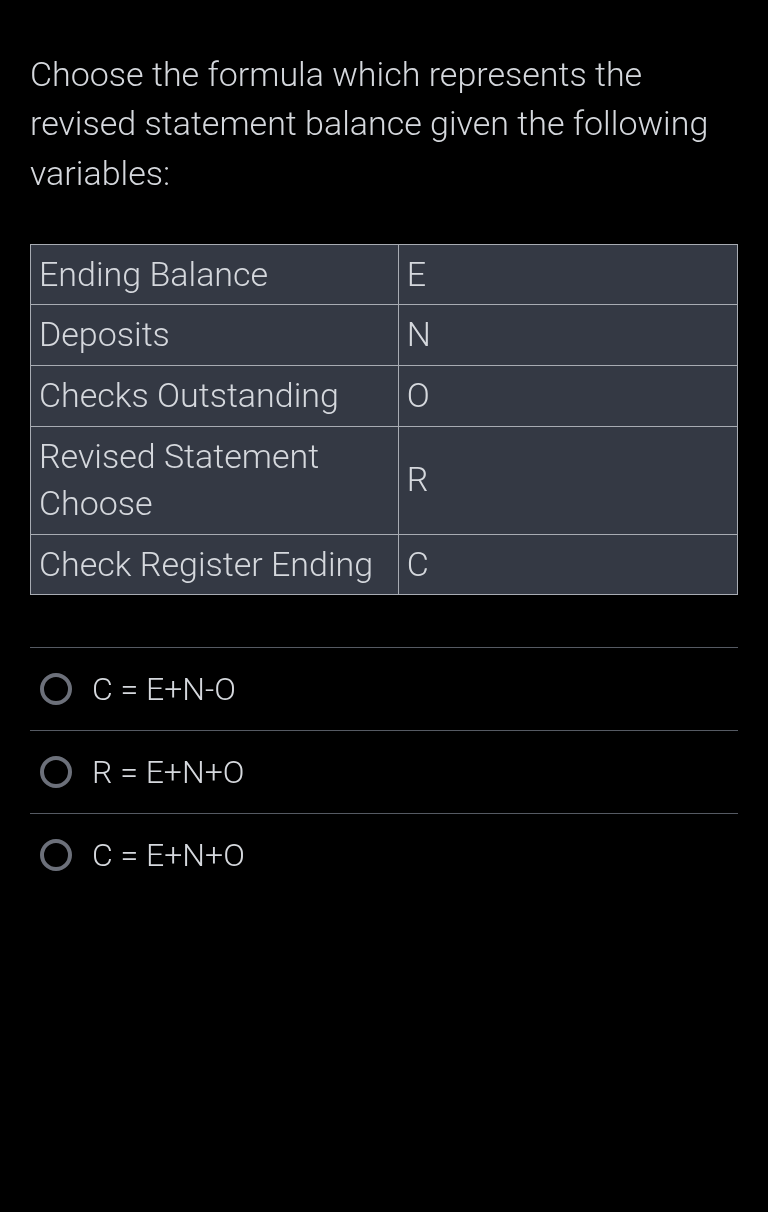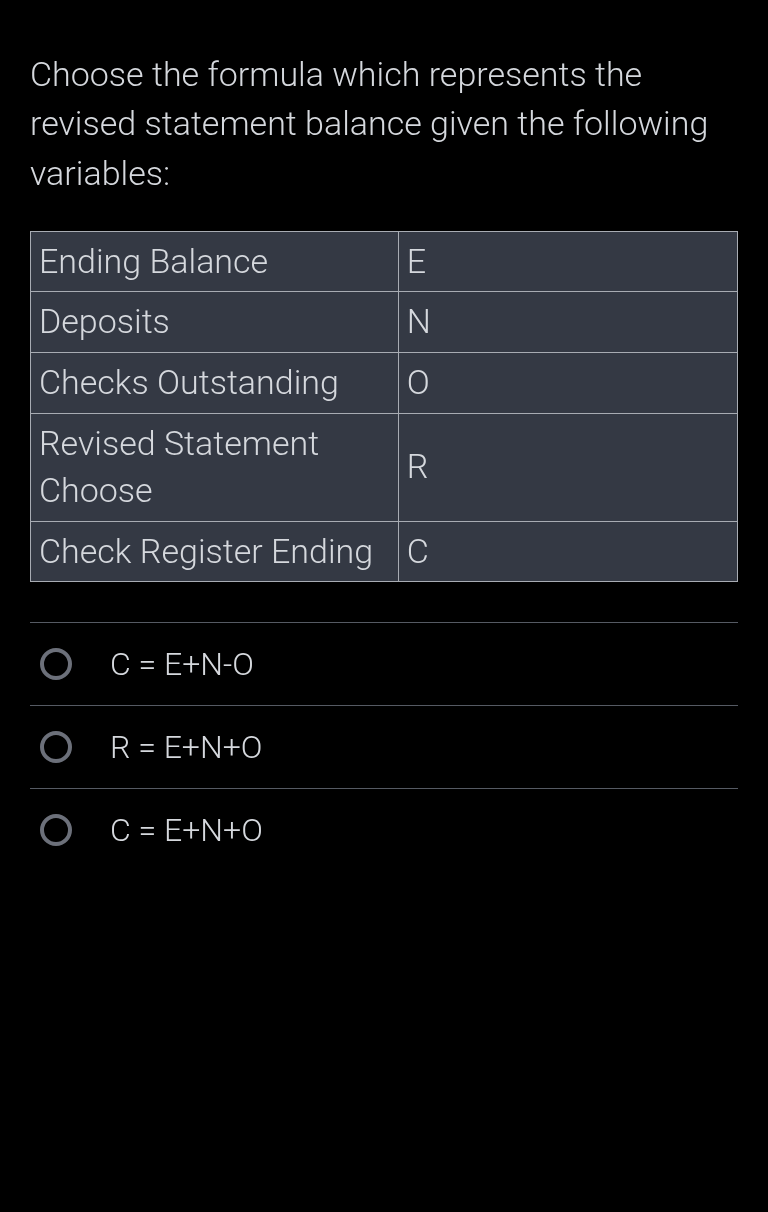--- a/index.html
+++ b/index.html
@@ -8,46 +8,46 @@
     color: #d5d8dd;
     font-family: -apple-system, BlinkMacSystemFont, "Segoe UI", Roboto, sans-serif;
     width: 768px;
     height: 1212px;
     padding: 50px 30px 0 30px;
     font-weight: 300;
   }
   .question {
     font-size: 34px;
     line-height: 1.45;
-    margin-bottom: 33px;
+    margin-bottom: 46px;
     color: #d5d8dd;
   }
   table.vars {
     border-collapse: collapse;
     width: 100%;
-    margin-bottom: 40px;
+    margin-bottom: 52px;
   }
   table.vars td {
     border: 1px solid #a8acb3;
     background: #343944;
     color: #d5d8dd;
     font-size: 34px;
     font-weight: 300;
     padding: 6px 8px;
     vertical-align: middle;
     line-height: 1.4;
   }
   table.vars td:first-child { width: 52%; }
   .options { border-top: 1px solid #555a63; }
   .option {
     display: flex;
     align-items: center;
     border-bottom: 1px solid #555a63;
     padding: 22px 10px;
-    gap: 38px;
+    gap: 20px;
     text-align: center;
   }
   .option:last-child { border-bottom: none; }
   .radio {
     width: 32px;
     height: 32px;
     border: 4px solid #6c707a;
     border-radius: 50%;
     flex-shrink: 0;
   }

